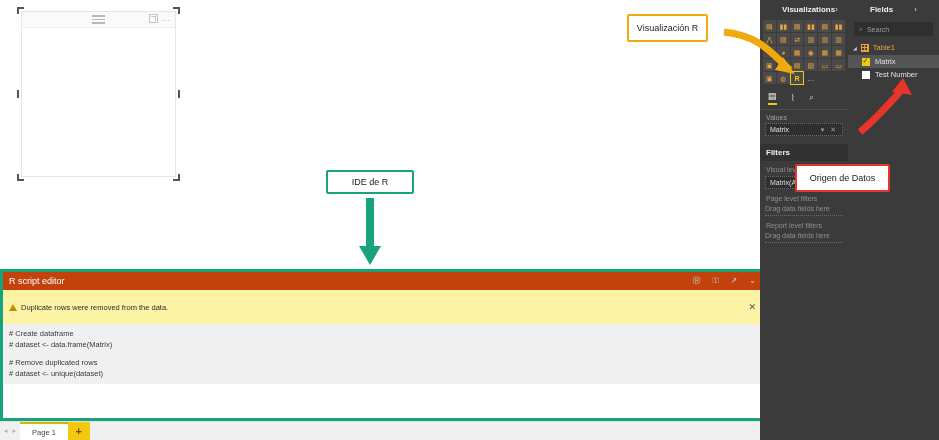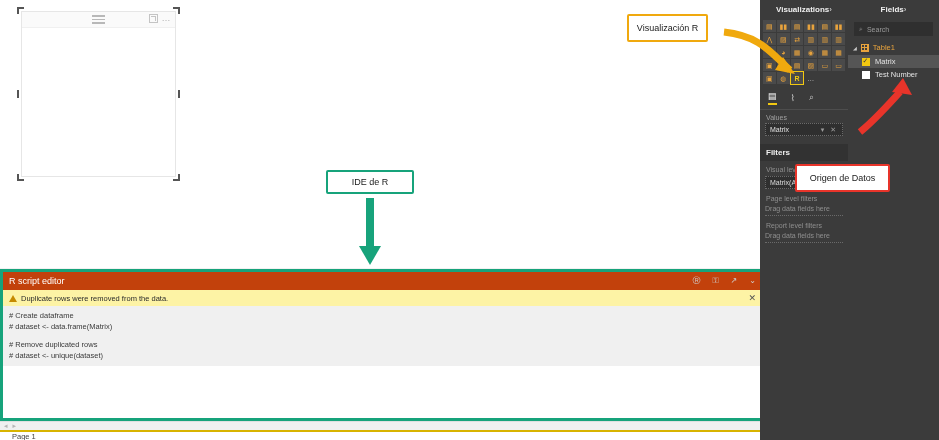--- a/index.html
+++ b/index.html
@@ -65,21 +65,21 @@
     background: #fff;
   }
   .r-editor-title {
     height: 18px; background: #c2410c; color: #ffffff;
     font-size: 9px; display: flex; align-items: center;
     padding: 0 6px; justify-content: space-between;
   }
   .r-editor-title .tools { display: flex; align-items: center; gap: 12px; }
   .tool-ico { color: #cfcfcf; font-size: 8px; line-height: 1; }
   .r-warn {
-    height: 16px; background: #fdf3a5; display: flex; align-items: center;
+    height: 34px; background: #fdf3a5; display: flex; align-items: center;
     padding: 0 6px; font-size: 7.5px; color: #2b2b2b;
     justify-content: space-between;
   }
   .r-warn .left { display: flex; align-items: center; gap: 4px; }
   .warn-tri {
     width: 0; height: 0; border-left: 4px solid transparent;
     border-right: 4px solid transparent; border-bottom: 7px solid #c58a00;
   }
   .r-warn .close-x { font-size: 9px; color: #555; cursor: pointer; }
   .r-code {
@@ -91,21 +91,20 @@
     background: #fff; padding: 2px 6px;
     font-size: 7.5px; color: #c4c4c4;
   }
   .r-body-rest { background: #fff; flex: 1; }
 
   
   .pagebar {
     position: absolute; left: 0; bottom: 0; width: 760px; height: 19px;
     background: #f0f0f0; display: flex; align-items: stretch;
     border-top: 1px solid #e0e0e0;
-    flex-direction: column;
   }
   .page-navs { display: flex; align-items: center; padding: 0 4px; gap: 5px; color: #b5b5b5; font-size: 7px; }
   .page-tab {
     background: #fff; border-top: 2px solid #d8b400;
     padding: 0 12px; display: flex; align-items: center;
     font-size: 7.5px; color: #444;
   }
   .page-add {
     background: #f2c811; width: 22px;
     display: flex; align-items: center; justify-content: center;
@@ -113,22 +112,22 @@
   }
 
   
   .pane {
     position: absolute; top: 0; height: 440px;
     background: #3b3b3b; color: #d6d6d6;
   }
   .pane-viz { left: 760px; width: 88px; }
   .pane-fields { left: 848px; width: 91px; }
   .pane-head {
-    height: 18px; display: flex; align-items: center; justify-content: center;
-    padding: 0 6px; font-size: 8px; font-weight: bold; color: #efefef;
+    height: 18px; display: flex; align-items: center; justify-content: space-between;
+    padding: 0 22px; font-size: 8px; font-weight: bold; color: #efefef;
   }
   .chev { color: #bdbdbd; font-size: 8px; }
 
   
   .viz-grid {
     display: grid; grid-template-columns: repeat(6, 1fr);
     gap: 1px; padding: 2px 3px;
   }
   .viz-ico {
     height: 12px; background: #4a4a4a;

